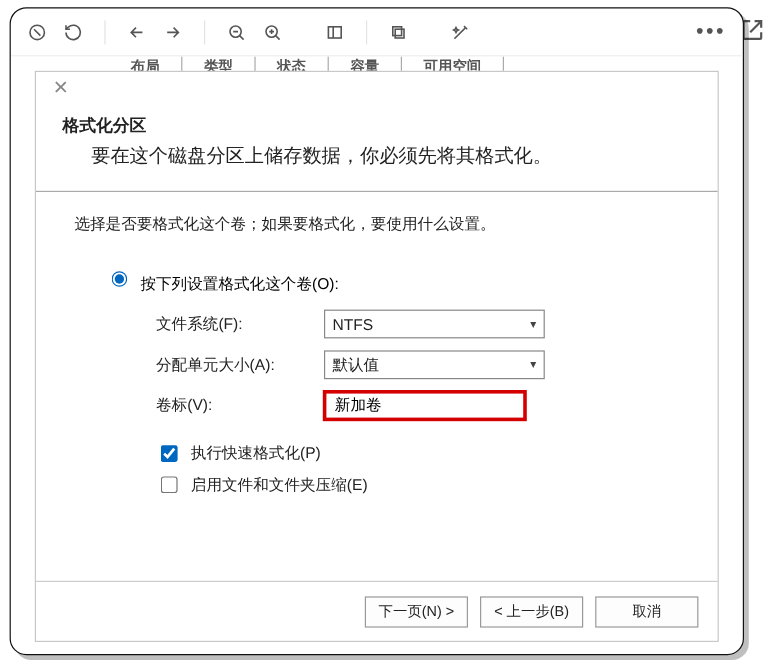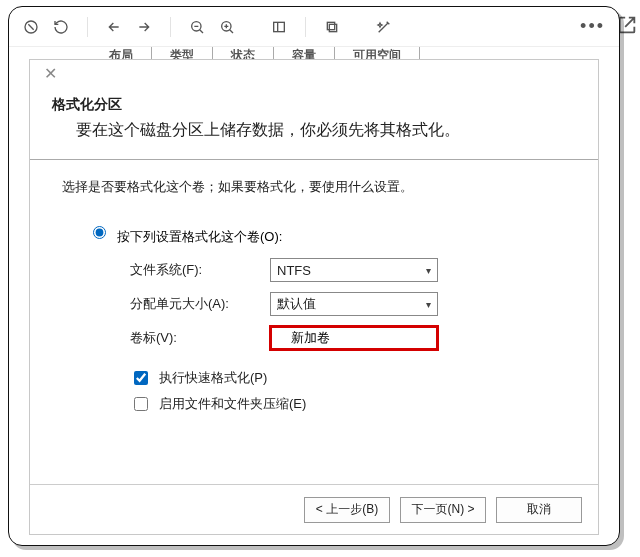--- a/index.html
+++ b/index.html
@@ -59,27 +59,27 @@
 
   .opts { padding-left:26px; }
   .radio-row { display:flex; align-items:center; gap:8px; margin:6px 0 12px 0; }
   .radio-row input { accent-color:#0067c0; }
   .radio-row.sel span { color:#000;margin-top:12px; }
 
   .form { padding-left:42px; }
   .form-row { display:flex; align-items:center; margin:10px 0; }
   .form-row .lbl { width:140px; }
   .select {
-    width:168px; height:24px; border:1px solid #888; background:#fff;
+    width:184px; height:24px; border:1px solid #888; background:#fff;
     display:flex; align-items:center; justify-content:space-between;
     padding:0 6px; font-size:13px;
   }
   .select .chev { font-size:10px; color:#444;}
   .tbox {
-    width:168px; height:24px; border:1px solid #888; padding:0 20px; font-size:13px;
+    width:168px; height:24px; border:1px solid #888; padding:0 8px; font-size:13px;
   }
   .tbox-hl { outline:3px solid #d40000; outline-offset:-2px; }
 
   .check-row { display:flex; align-items:center; gap:8px; margin:18px 0 6px 0; padding-left:0px;}
   .check-row input { accent-color:#0067c0; width:14px; height:14px;}
 
   .dlg-foot {
     position:absolute; left:0; right:0; bottom:0; height:50px;
     border-top:1px solid #ccc; display:flex; align-items:center;
     justify-content:flex-end; gap:10px; padding:0 16px;
@@ -224,23 +224,23 @@
           <label class="check-row" style="margin-top:4px">
             <input type="checkbox" style="">
             <span>启用文件和文件夹压缩(E)</span>
           </label>
         </div>
       </div>
     </div>
 
     <div class="dlg-foot">
       <div class="btn">
+        <span>下一页(N) &gt;</span>
+      </div>
+      <div class="btn">
         <span>&lt; 上一步(B)</span>
-      </div>
-      <div class="btn">
-        <span>下一页(N) &gt;</span>
       </div>
       <div class="btn">
         <span>取消</span>
       </div>
     </div>
   </div>
 </div>
 
 </body></html>

